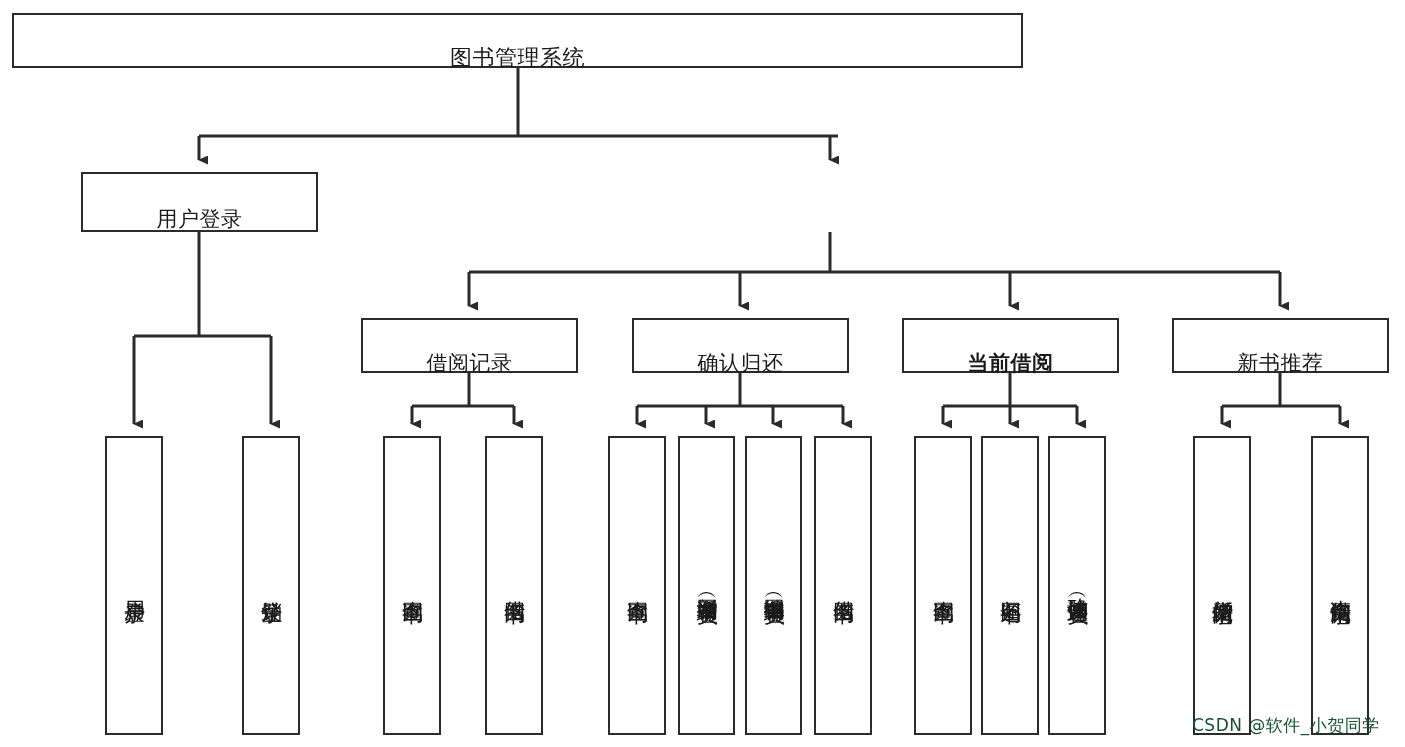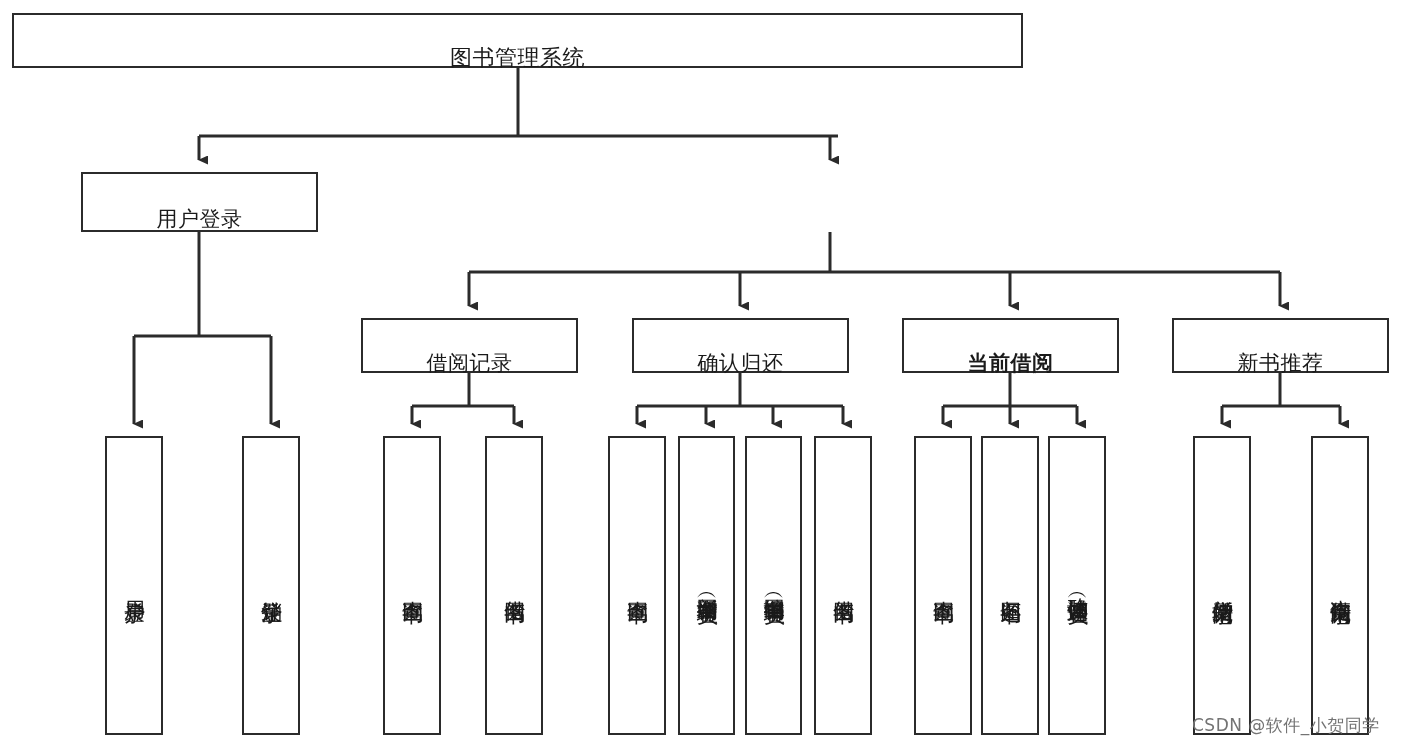--- a/index.html
+++ b/index.html
@@ -62,21 +62,21 @@
     letter-spacing: 1px;
     text-align: center;
     max-height: 285px;
     color: #1a1a1a;
   }
   .watermark {
     position: absolute;
     left: 1192px;
     top: 714px;
     font-size: 17px;
-    color: #737373;
+    color: #14532d;
     white-space: nowrap;
     letter-spacing: 0.5px;
     pointer-events: none;
   }
 </style>
 </head>
 <body>
 
 <div id="diagram-root">
 

